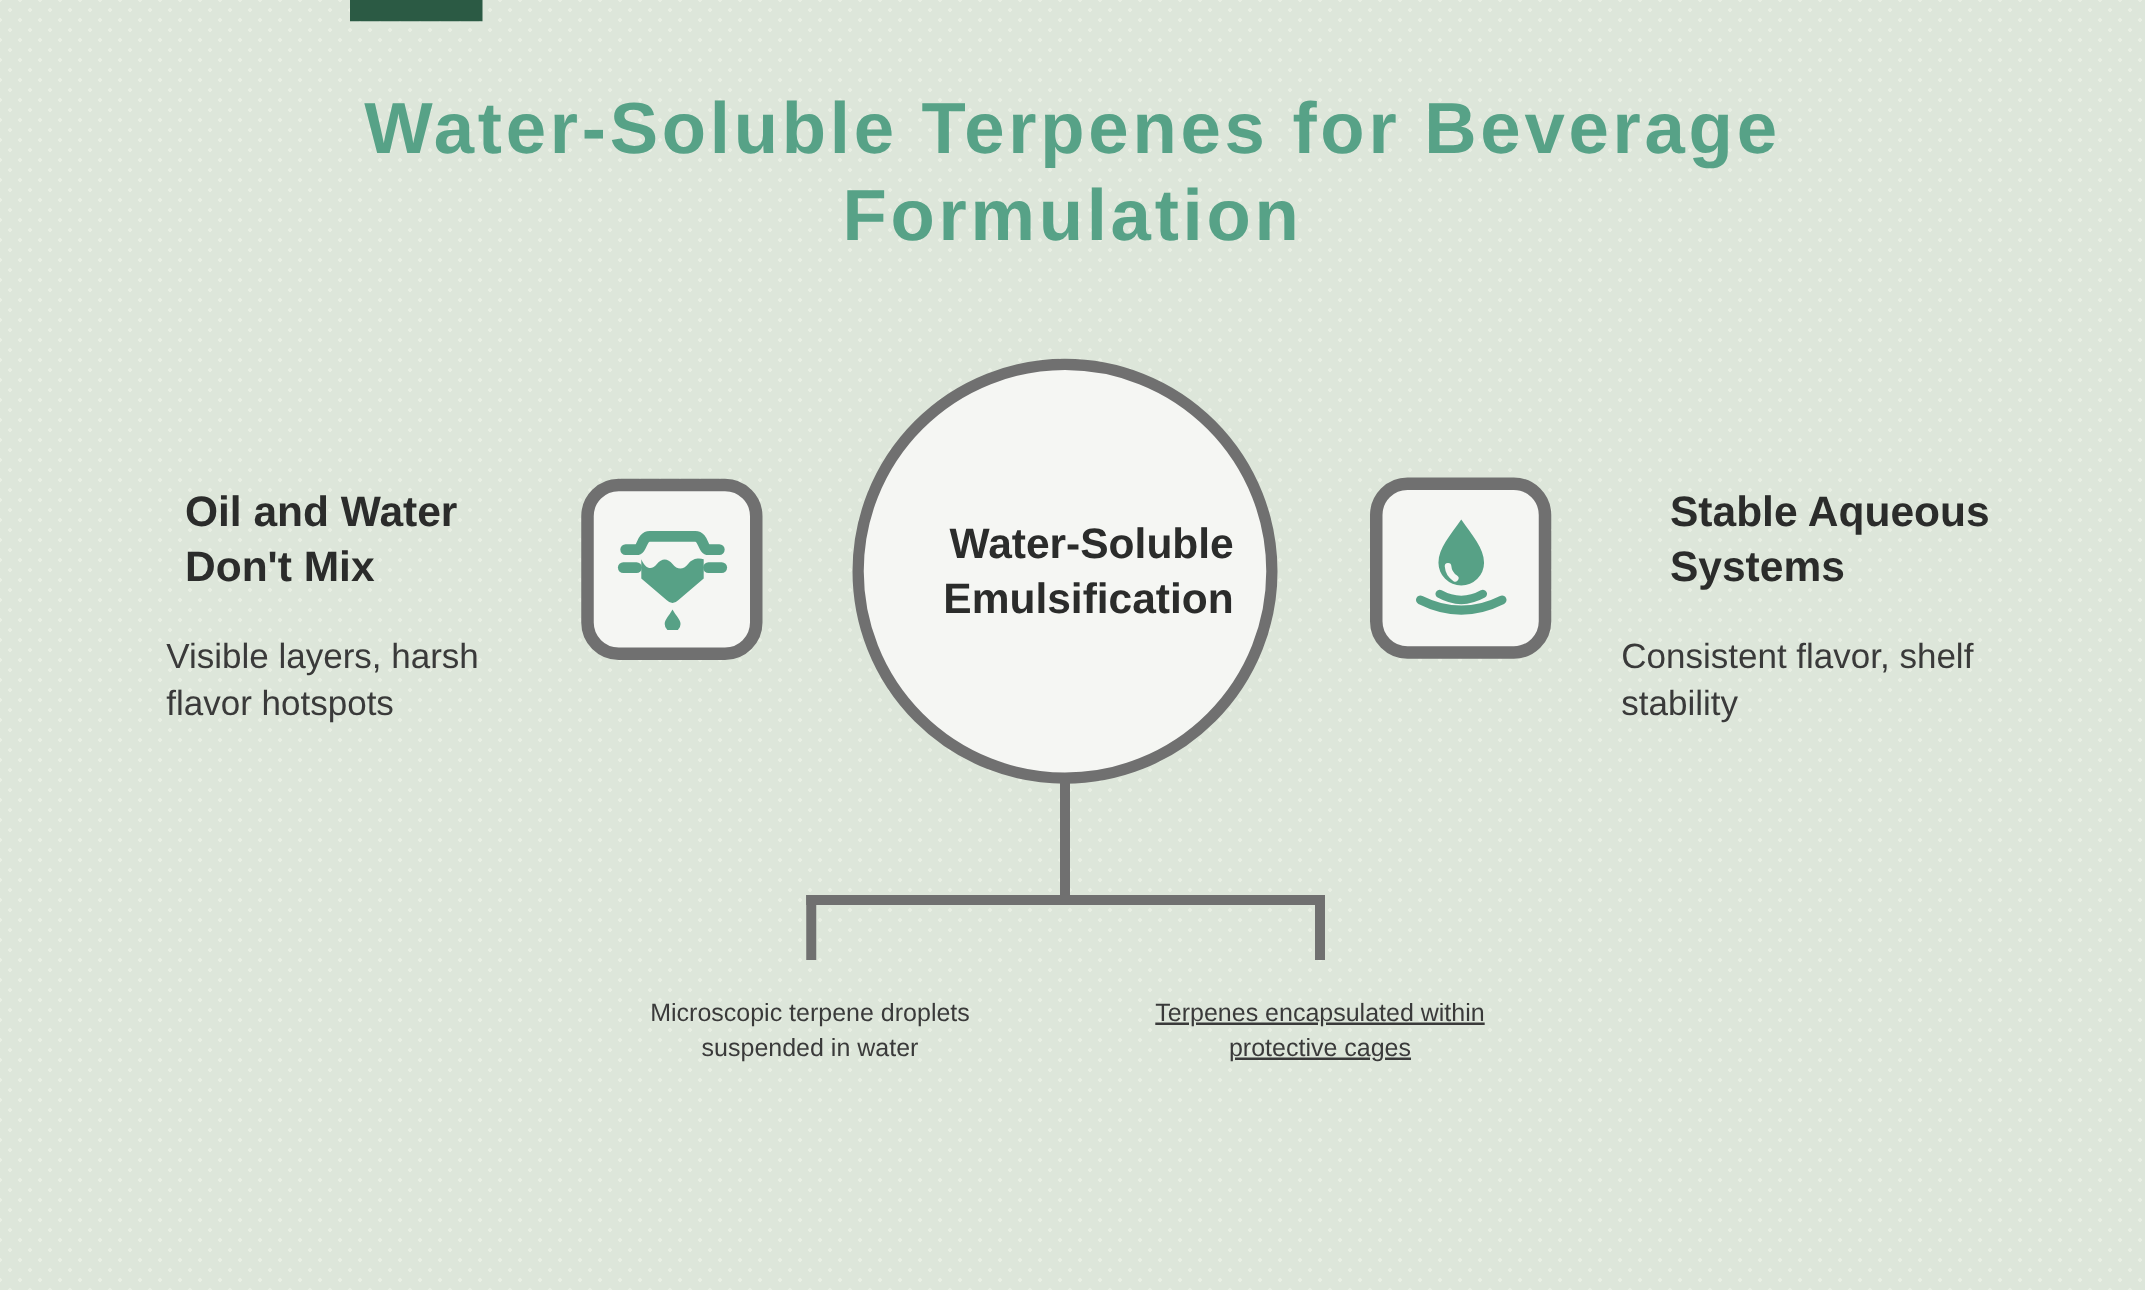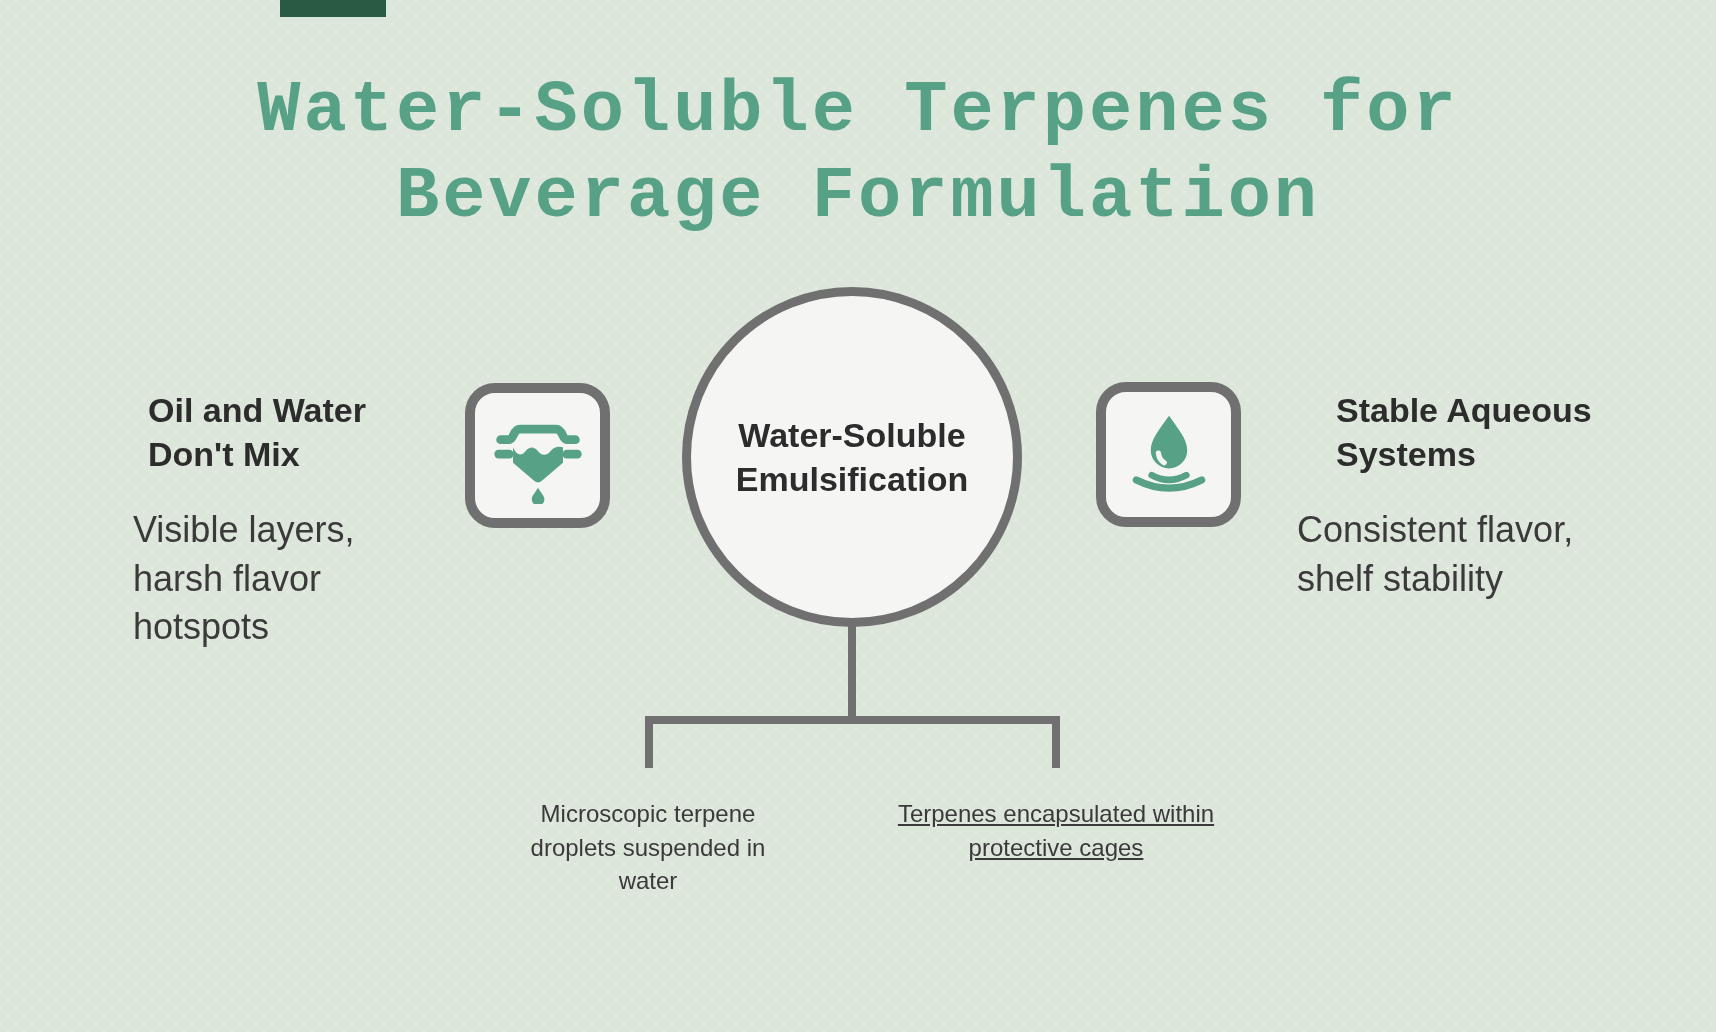--- a/index.html
+++ b/index.html
@@ -32,39 +32,39 @@
     position: absolute;
     left: 280px; top: 0; width: 106px; height: 17px;
     background: var(--topbar-green);
   }
   .title {
     position: absolute;
     left: 50%; top: 68px;
     transform: translateX(-50%);
     width: 1500px;
     text-align: center;
-    font-family: Liberation Mono, monospace;
+    font-family: Liberation Sans, sans-serif;
     font-weight: 700;
-    font-size: 72px;
+    font-size: 58px;
     line-height: 1.2;
     letter-spacing: 3px;
     color: var(--title-green);
   }
   .center-circle {
     position: absolute;
     left: 682px; top: 287px;
     width: 340px; height: 340px;
     border-radius: 50%;
     border: 9px solid var(--line-gray);
     background: var(--node-fill);
     display: flex; align-items: center; justify-content: center;
   }
   .center-circle .label {
     width: 270px;
-    text-align: center;
+    text-align: right;
     font-size: 34px;
     font-weight: 700;
     line-height: 1.3;
     color: var(--heading-text);
   }
   .stem {
     position: absolute;
     left: 848px; top: 625px;
     width: 8px; height: 95px;
     background: var(--line-gray);
@@ -90,36 +90,36 @@
   .icon-box svg { width: 96px; height: 96px; display: block; }
   .side-heading {
     position: absolute;
     font-size: 34px;
     font-weight: 700;
     line-height: 1.3;
     color: var(--heading-text);
   }
   .side-body {
     position: absolute;
-    font-size: 36px;
+    font-size: 28px;
     font-weight: 400;
     line-height: 1.35;
     color: var(--body-text);
   }
   .left-align-block { text-align: left; }
   .right-align-block { text-align: left; }
   .heading-left { left: 148px; top: 388px; width: 270px; }
   .body-left { left: 133px; top: 506px; width: 285px; }
   .heading-right { left: 1297px; top: 388px; width: 300px; margin-left: 39px; }
   .body-right { left: 1297px; top: 506px; width: 315px; }
   .branch-label {
     position: absolute;
     top: 797px;
     text-align: center;
-    font-size: 24px;
+    font-size: 20px;
     line-height: 1.4;
     color: var(--body-text);
   }
   .branch-label.one { left: 498px; width: 300px; }
   .branch-label.two { left: 896px; width: 320px; text-decoration: underline; }
 </style>
 </head>
 <body>
 
 <div id="canvas">

